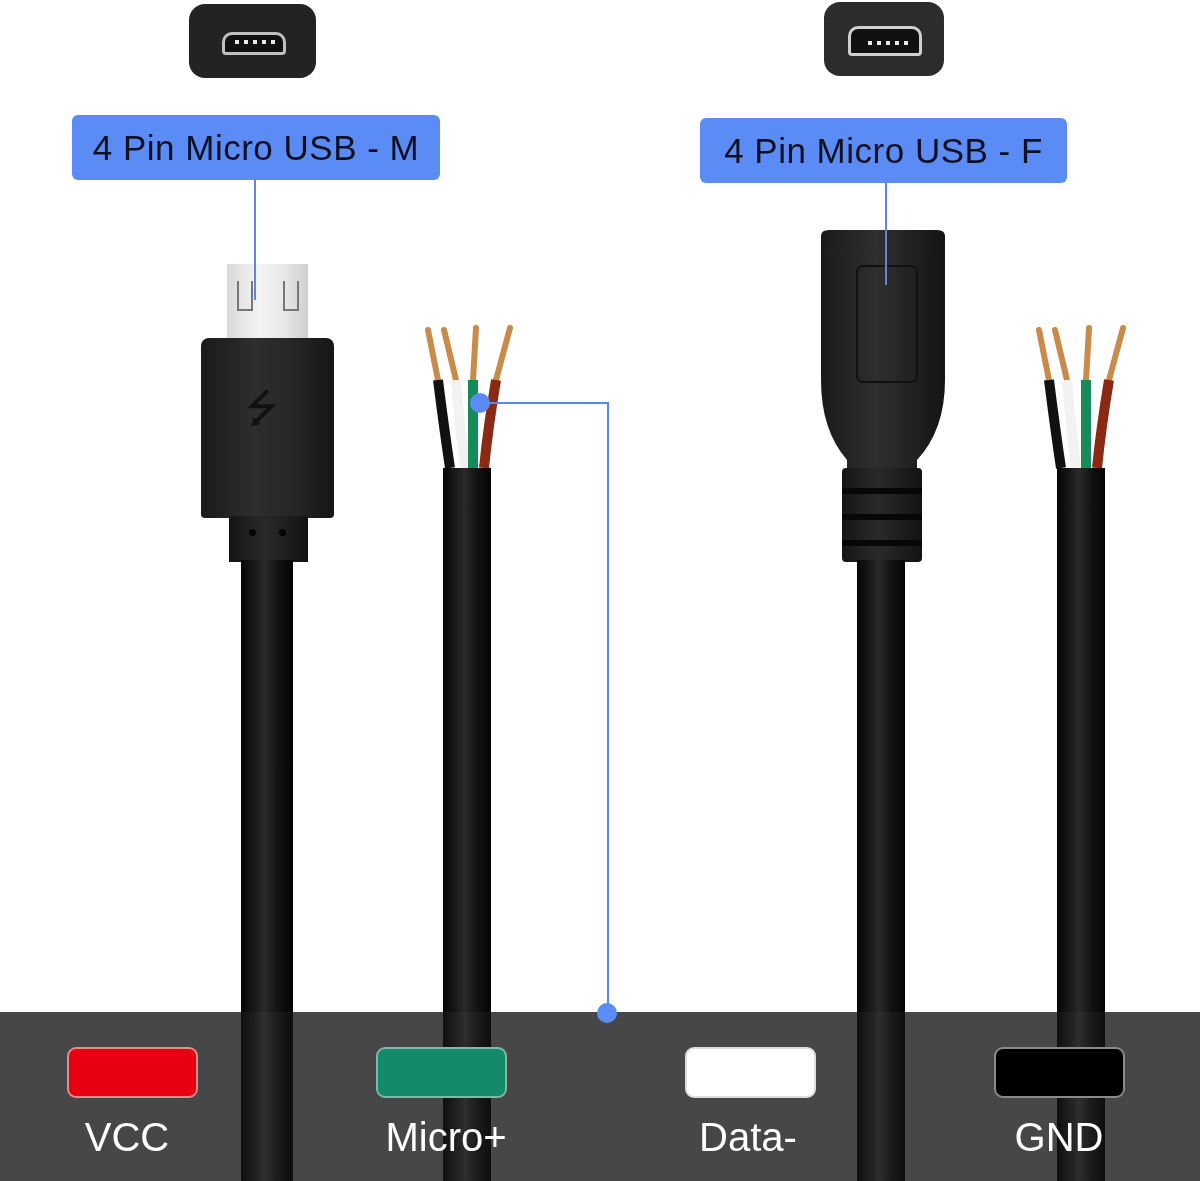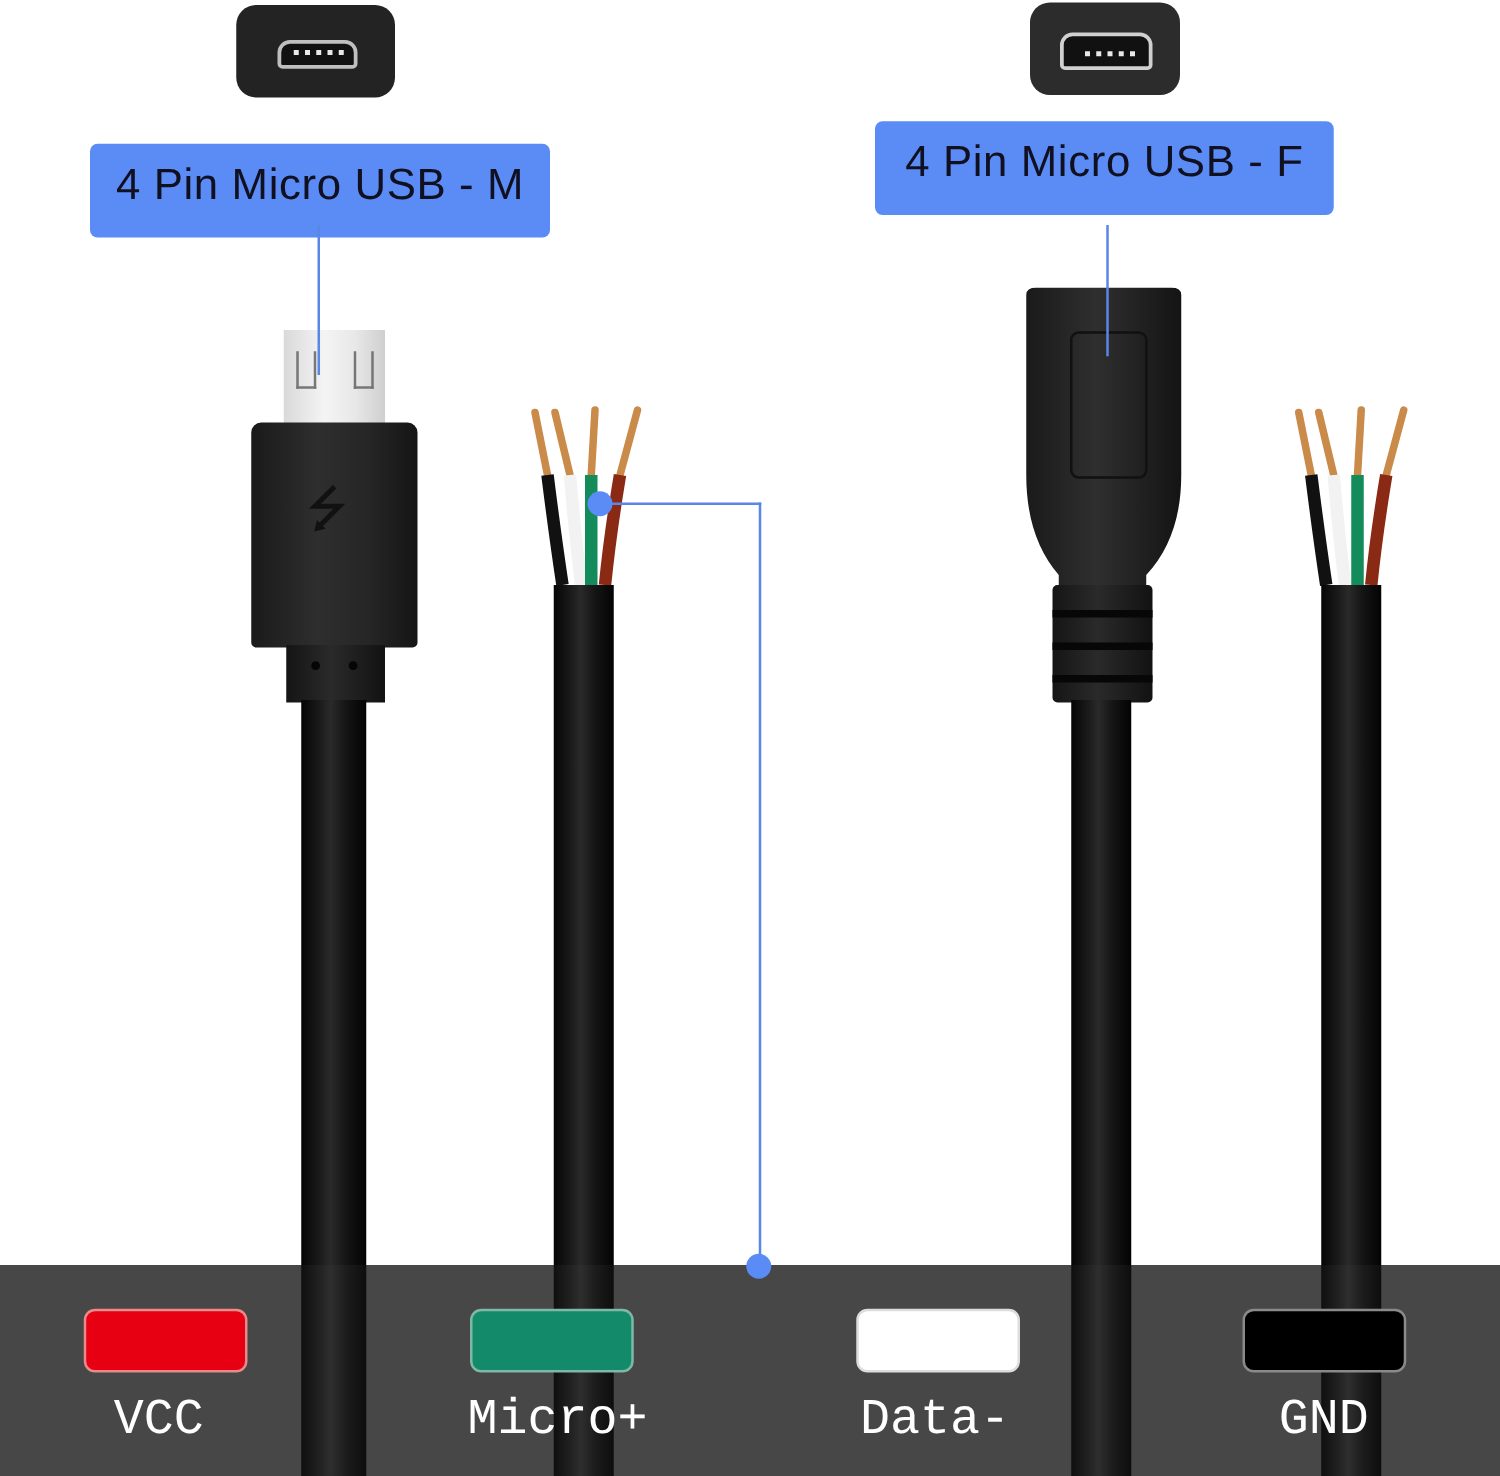--- a/index.html
+++ b/index.html
@@ -1,25 +1,25 @@
 <!DOCTYPE html>
 <html><head>
 <meta charset="utf-8">
 <style>
   html, body { margin:0; padding:0; }
   body { width:1200px; height:1181px; background:#ffffff; position:relative; overflow:hidden; font-family:"Liberation Sans", sans-serif; }
   .abs { position:absolute; }
   .cable { position:absolute; background:linear-gradient(90deg,#050505 0%,#1c1c1c 30%,#2a2a2a 45%,#141414 70%,#030303 100%); }
-  .label-box { position:absolute; height:75px; background:#5b8cf5; border-radius:6px; color:#101020; font-size:35px; line-height:65px; text-align:center; letter-spacing:0.5px; }
+  .label-box { position:absolute; height:65px; background:#5b8cf5; border-radius:6px; color:#101020; font-size:35px; line-height:65px; text-align:center; letter-spacing:0.5px; }
   .vline { position:absolute; width:2px; background:#5a86e6; }
   .hline { position:absolute; height:2px; background:#5a86e6; }
   .dot { position:absolute; width:20px; height:20px; border-radius:50%; background:#5b8cf5; }
   .legend { position:absolute; left:0; top:1012px; width:1200px; height:169px; background:#474747; }
   .swatch { position:absolute; top:1047px; width:131px; height:51px; border-radius:9px; box-sizing:border-box; border:2px solid rgba(255,255,255,0.45); }
-  .swlabel { position:absolute; top:1113px; width:200px; text-align:center; color:#ffffff; font-size:40px; line-height:48px;font-family:Liberation Mono, monospace; }
+  .swlabel { position:absolute; top:1113px; width:200px; text-align:center; color:#ffffff; font-size:40px; line-height:48px; }
   .port-face { position:absolute; background:#2a2a2a; border-radius:16px; }
   .port-slot { position:absolute; border:3px solid #bfbfbf; border-radius:10px 10px 4px 4px; background:#111; }
   .pins { position:absolute; display:flex; gap:5px; }
   .pins span { width:4px; height:4px; background:#e8e8e8; display:block; }
 </style>
 </head>
 <body>
 
 <div class="abs" style="left:189px;top:4px;width:127px;height:74px;">
   <div class="port-face" style="left:0;top:0;width:127px;height:74px;background:#232323;"></div>
@@ -38,21 +38,21 @@
   <div class="pins" style="left:44px;top:39px;">
       <span></span>
       <span></span>
       <span></span>
       <span></span>
       <span></span>
     </div>
 </div>
 
 <div class="label-box" style="left:72px;top:115px;width:368px;">4 Pin Micro USB - M</div>
-<div class="label-box" style="left:700px;top:97px;width:367px;">4 Pin Micro USB - F</div>
+<div class="label-box" style="left:700px;top:118px;width:367px;">4 Pin Micro USB - F</div>
 
 <div class="abs" style="left:227px;top:264px;width:81px;height:75px;background:linear-gradient(90deg,#d9d9d9,#f4f4f4 40%,#e8e8e8 70%,#cfcfcf);">
   <div class="abs" style="left:10px;top:17px;width:12px;height:28px;border:2px solid #777;border-top:none;"></div>
   <div class="abs" style="left:56px;top:17px;width:12px;height:28px;border:2px solid #777;border-top:none;"></div>
 </div>
 <div class="abs" style="left:201px;top:338px;width:133px;height:180px;background:linear-gradient(90deg,#1a1a1a,#2e2e2e 40%,#262626 70%,#151515);border-radius:8px 8px 4px 4px;">
   <div class="abs" style="left:44px;top:50px;color:#111;font-size:40px;line-height:40px;">⭍</div>
 </div>
 <div class="abs" style="left:229px;top:516px;width:79px;height:46px;background:linear-gradient(90deg,#141414,#2a2a2a 45%,#121212);">
   <div class="abs" style="left:20px;top:13px;width:7px;height:7px;border-radius:50%;background:#050505;"></div>

